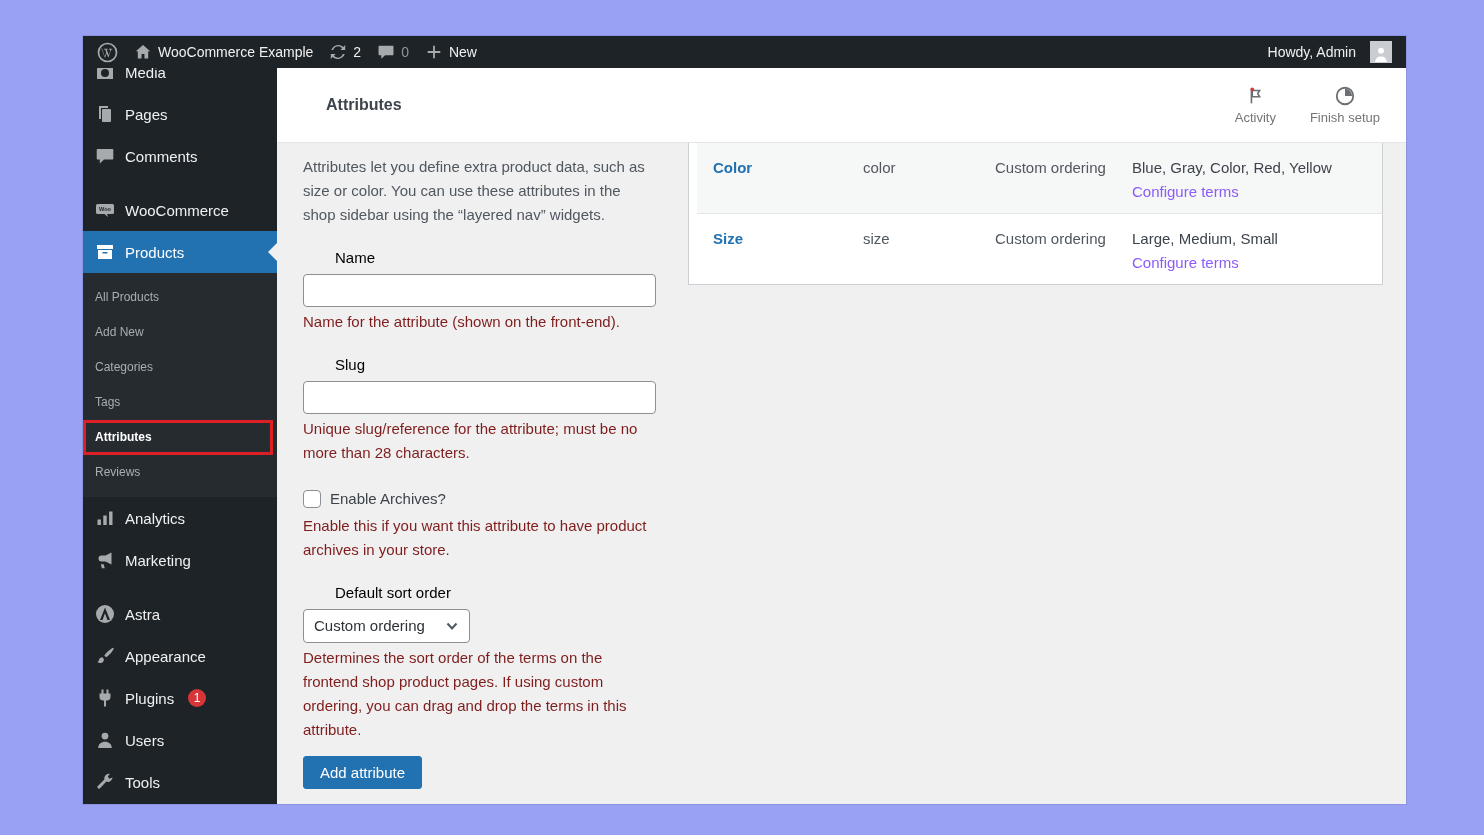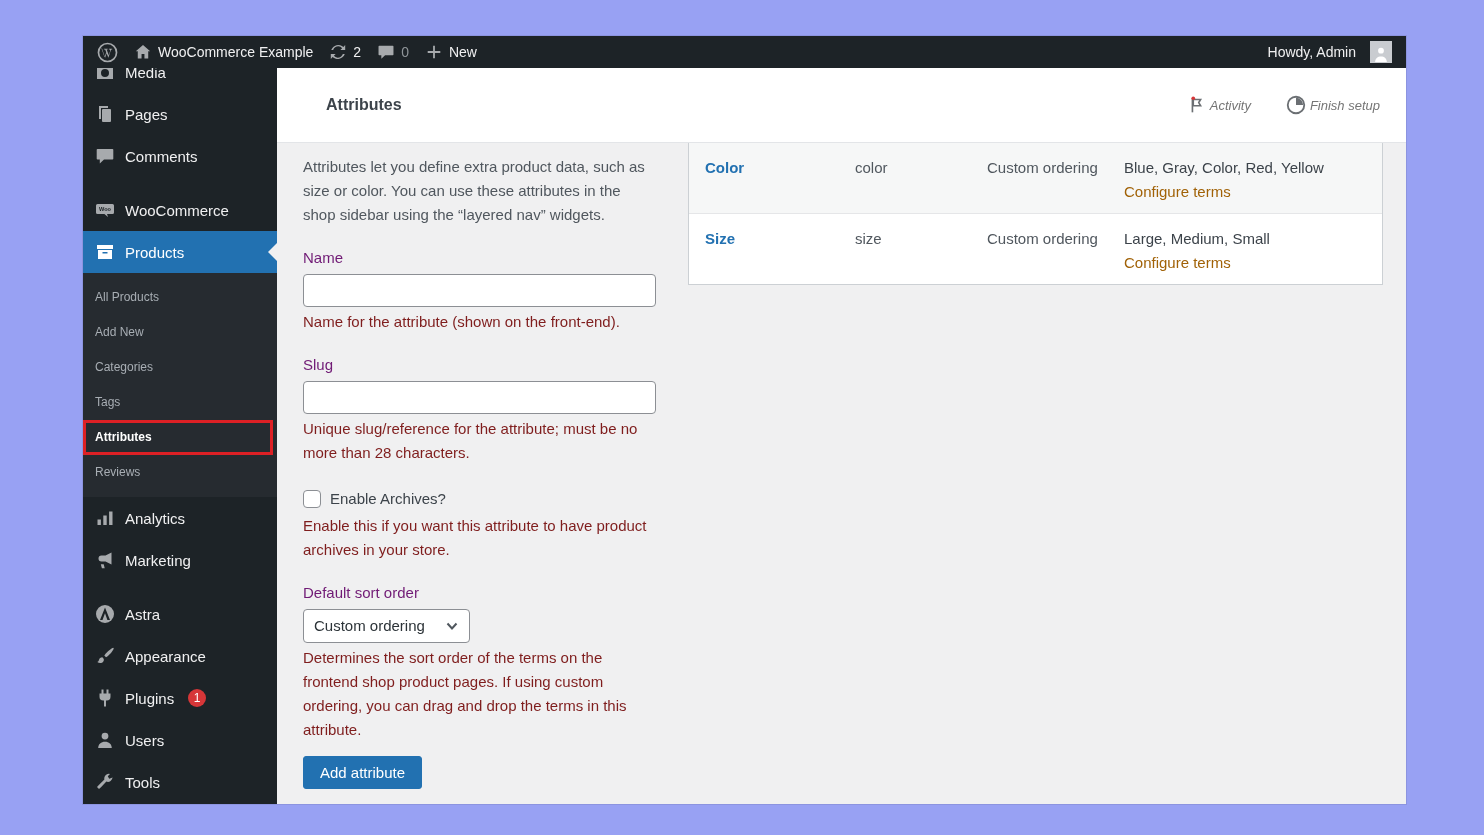--- a/index.html
+++ b/index.html
@@ -34,45 +34,45 @@
   .submenu{background:#262b30;padding:6px 0 8px 0;}
   .submenu-item{height:35px;display:flex;align-items:center;padding-left:12px;color:#a8aeb4;font-size:12px;cursor:pointer;box-sizing:border-box;}
   .submenu-item.current{color:#ffffff;font-weight:bold;}
   .annotation-box{position:absolute;left:0;top:352px;width:184px;height:29px;border:3px solid #dd2025;pointer-events:none;z-index:5;}
   .badge{min-width:18px;height:18px;border-radius:9px;background:#d63638;color:#fff;font-size:12px;display:flex;align-items:center;justify-content:center;padding:0 4px;box-sizing:border-box;margin-left:4px;}
   
   .main{position:absolute;top:32px;left:194px;right:0;bottom:0;background:#f0f0f1;overflow:hidden;}
   .main-header{position:absolute;top:0;left:0;right:0;height:75px;background:#fff;border-bottom:1px solid #e3e5e8;display:flex;align-items:center;box-sizing:border-box;z-index:10;}
   .page-title{margin-left:49px;font-size:16px;font-weight:bold;color:#3c434a;}
   .header-actions{margin-left:auto;margin-right:26px;display:flex;gap:34px;}
-  .h-action{display:flex;flex-direction:row;align-items:center;gap:3px;color:#757575;font-size:13px;cursor:pointer;font-style:italic;}
+  .h-action{display:flex;flex-direction:column;align-items:center;gap:3px;color:#757575;font-size:13px;cursor:pointer;}
   .h-action svg{width:22px;height:22px;display:block;}
   
   .form-col{position:absolute;left:26px;top:75px;width:353px;font-size:15px;color:#646970;line-height:24px;}
   .intro{margin:12px 0 0 0;color:#50575e;}
-  .field-label{display:block;margin-top:19px;color:#701a75;}
+  .field-label{display:block;margin-top:19px;color:#000000;margin-left:32px;}
   .text-input{margin-top:4px;width:100%;height:33px;box-sizing:border-box;border:1px solid #8c8f94;border-radius:4px;background:#fff;padding:0 8px;font-size:15px;font-family:"Liberation Sans",sans-serif;}
   .help{margin:3px 0 0 0;color:#7f1d1d;}
   .check-row{display:flex;align-items:center;gap:9px;margin-top:22px;}
   .check-row input{appearance:none;-webkit-appearance:none;width:18px;height:18px;border:1px solid #8c8f94;border-radius:4px;background:#fff;margin:0;cursor:pointer;}
   .check-label{color:#3c434a;}
   .select-box{margin-top:4px;width:167px;height:34px;border:1px solid #8c8f94;border-radius:4px;background:#fff;display:flex;align-items:center;justify-content:space-between;padding:0 10px;box-sizing:border-box;color:#2c3338;cursor:pointer;}
   .select-box svg{width:14px;height:14px;stroke:#50575e;fill:none;stroke-width:2;}
   .primary-btn{margin-top:14px;display:inline-block;background:#2271b1;border:1px solid #2271b1;color:#fff;font-size:15px;padding:7px 16px;border-radius:3px;cursor:pointer;font-family:"Liberation Sans",sans-serif;}
   
-  .attr-table{position:absolute;left:411px;top:75px;right:23px;background:#fff;border:1px solid #ccd0d4;border-top:none;box-sizing:border-box;}
+  .attr-table{position:absolute;left:411px;top:75px;right:23px;background:#fff;border:1px solid #ccd0d4;border-top:none;box-sizing:border-box;padding-left:8px;}
   .attr-row{display:flex;min-height:70px;box-sizing:border-box;font-size:15px;line-height:24px;}
   .attr-row.alt{background:#f6f7f7;border-bottom:1px solid #e5e6e8;}
   .cell{padding:13px 10px 9px 16px;box-sizing:border-box;}
   .cell.name{width:150px;font-weight:bold;}
   .cell.name a{color:#2271b1;text-decoration:none;cursor:pointer;}
   .cell.slug{width:132px;color:#50575e;}
   .cell.order{width:137px;color:#50575e;}
   .cell.terms{flex:1;color:#3c434a;}
-  .terms-link{color:#a16207;cursor:pointer;}
+  .terms-link{color:#8b5cf6;cursor:pointer;}
 </style>
 </head>
 <body>
 
 <div class="window">
 
   <div class="adminbar">
     <div class="ab-item">
       <svg class="ab-icon ab-logo" viewBox="0 0 20 20">
           <circle cx="10" cy="10" r="8.6" fill="none" stroke="#a7aaad" stroke-width="1.6"></circle>

